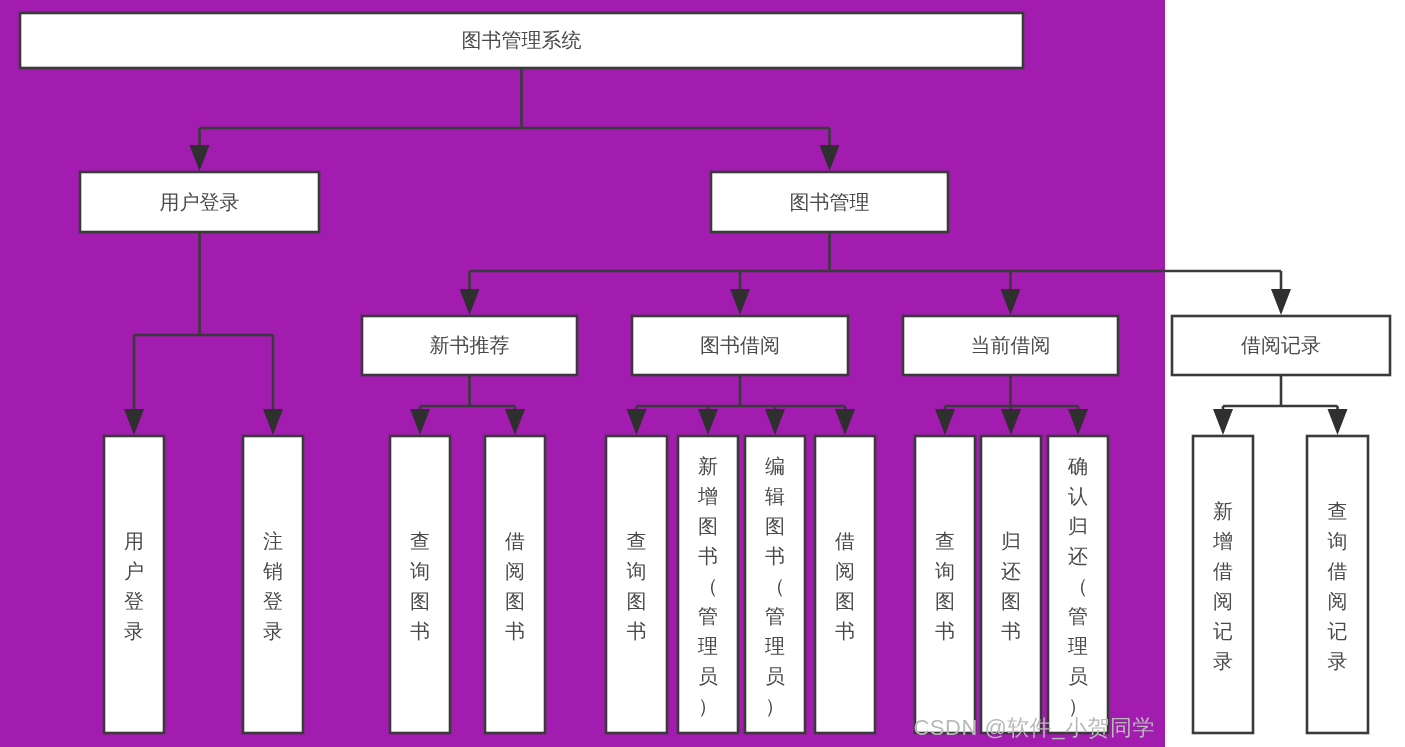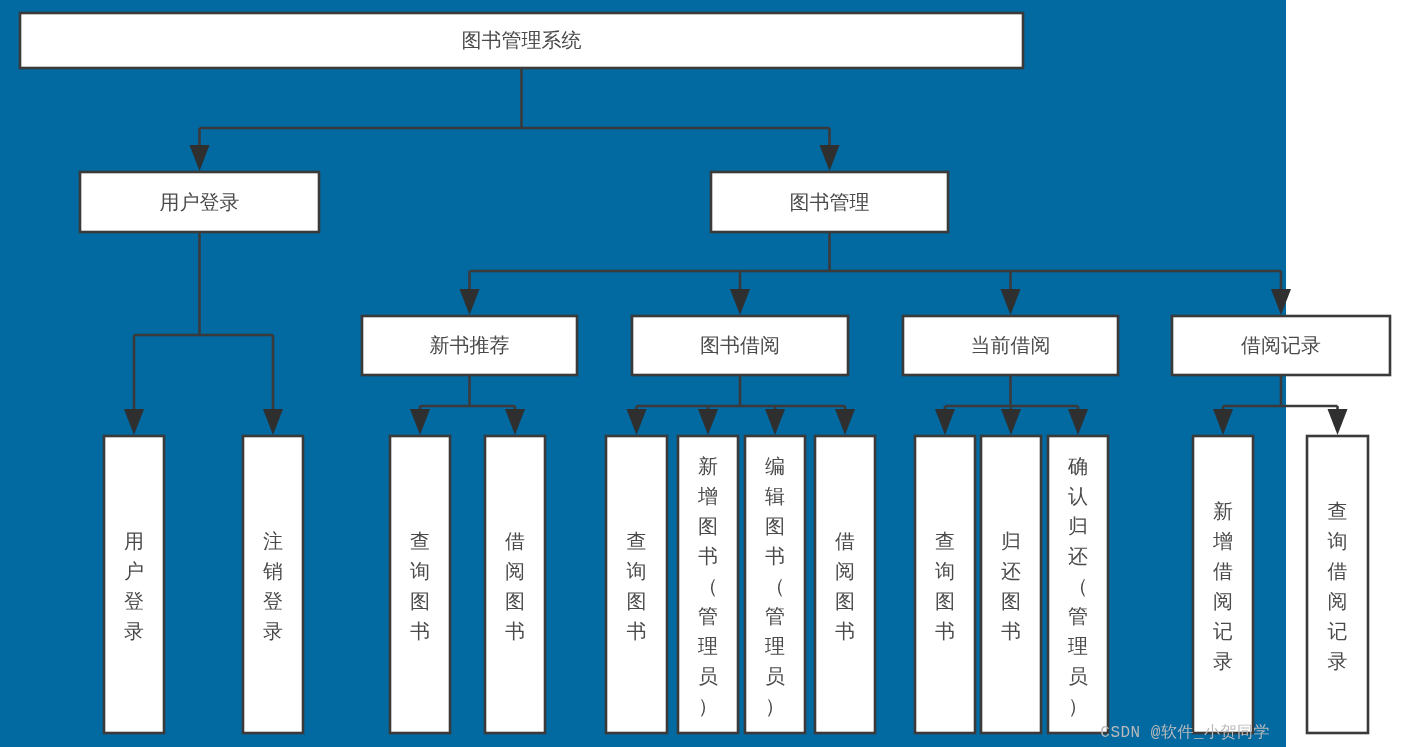--- a/index.html
+++ b/index.html
@@ -9,23 +9,23 @@
     background: #ffffff;
   }
   body {
     width: 1405px;
     height: 747px;
     font-family: "DejaVu Sans", "Liberation Sans", sans-serif;
     overflow: hidden;
   }
   #diagram-root {
     position: relative;
-    width: 1286px;
+    width: 1165px;
     height: 747px;
-    background: #0369a1;
+    background: #a21caf;
   }
   svg#diagram-canvas {
     position: absolute;
     top: 0;
     left: 0;
     width: 1405px;
     height: 747px;
     display: block;
   }
   .node-box {
@@ -51,25 +51,25 @@
     dominant-baseline: middle;
   }
   .node-label-vertical {
     fill: #4a4a4a;
     font-family: "DejaVu Sans", "Liberation Sans", sans-serif;
     font-size: 20px;
     text-anchor: middle;
   }
   .watermark {
     position: absolute;
-    right: 16px;
+    right: 10px;
     bottom: 4px;
     color: #b9b9b9;
-    font-size: 16px;
-    font-family: Liberation Mono, monospace;
+    font-size: 22px;
+    font-family: Liberation Sans, sans-serif;
     letter-spacing: 0.5px;
     white-space: nowrap;
     pointer-events: none;
   }
 </style>
 </head>
 <body>
 
 <div id="diagram-root">
   <svg id="diagram-canvas" viewBox="0 0 1405 747">

